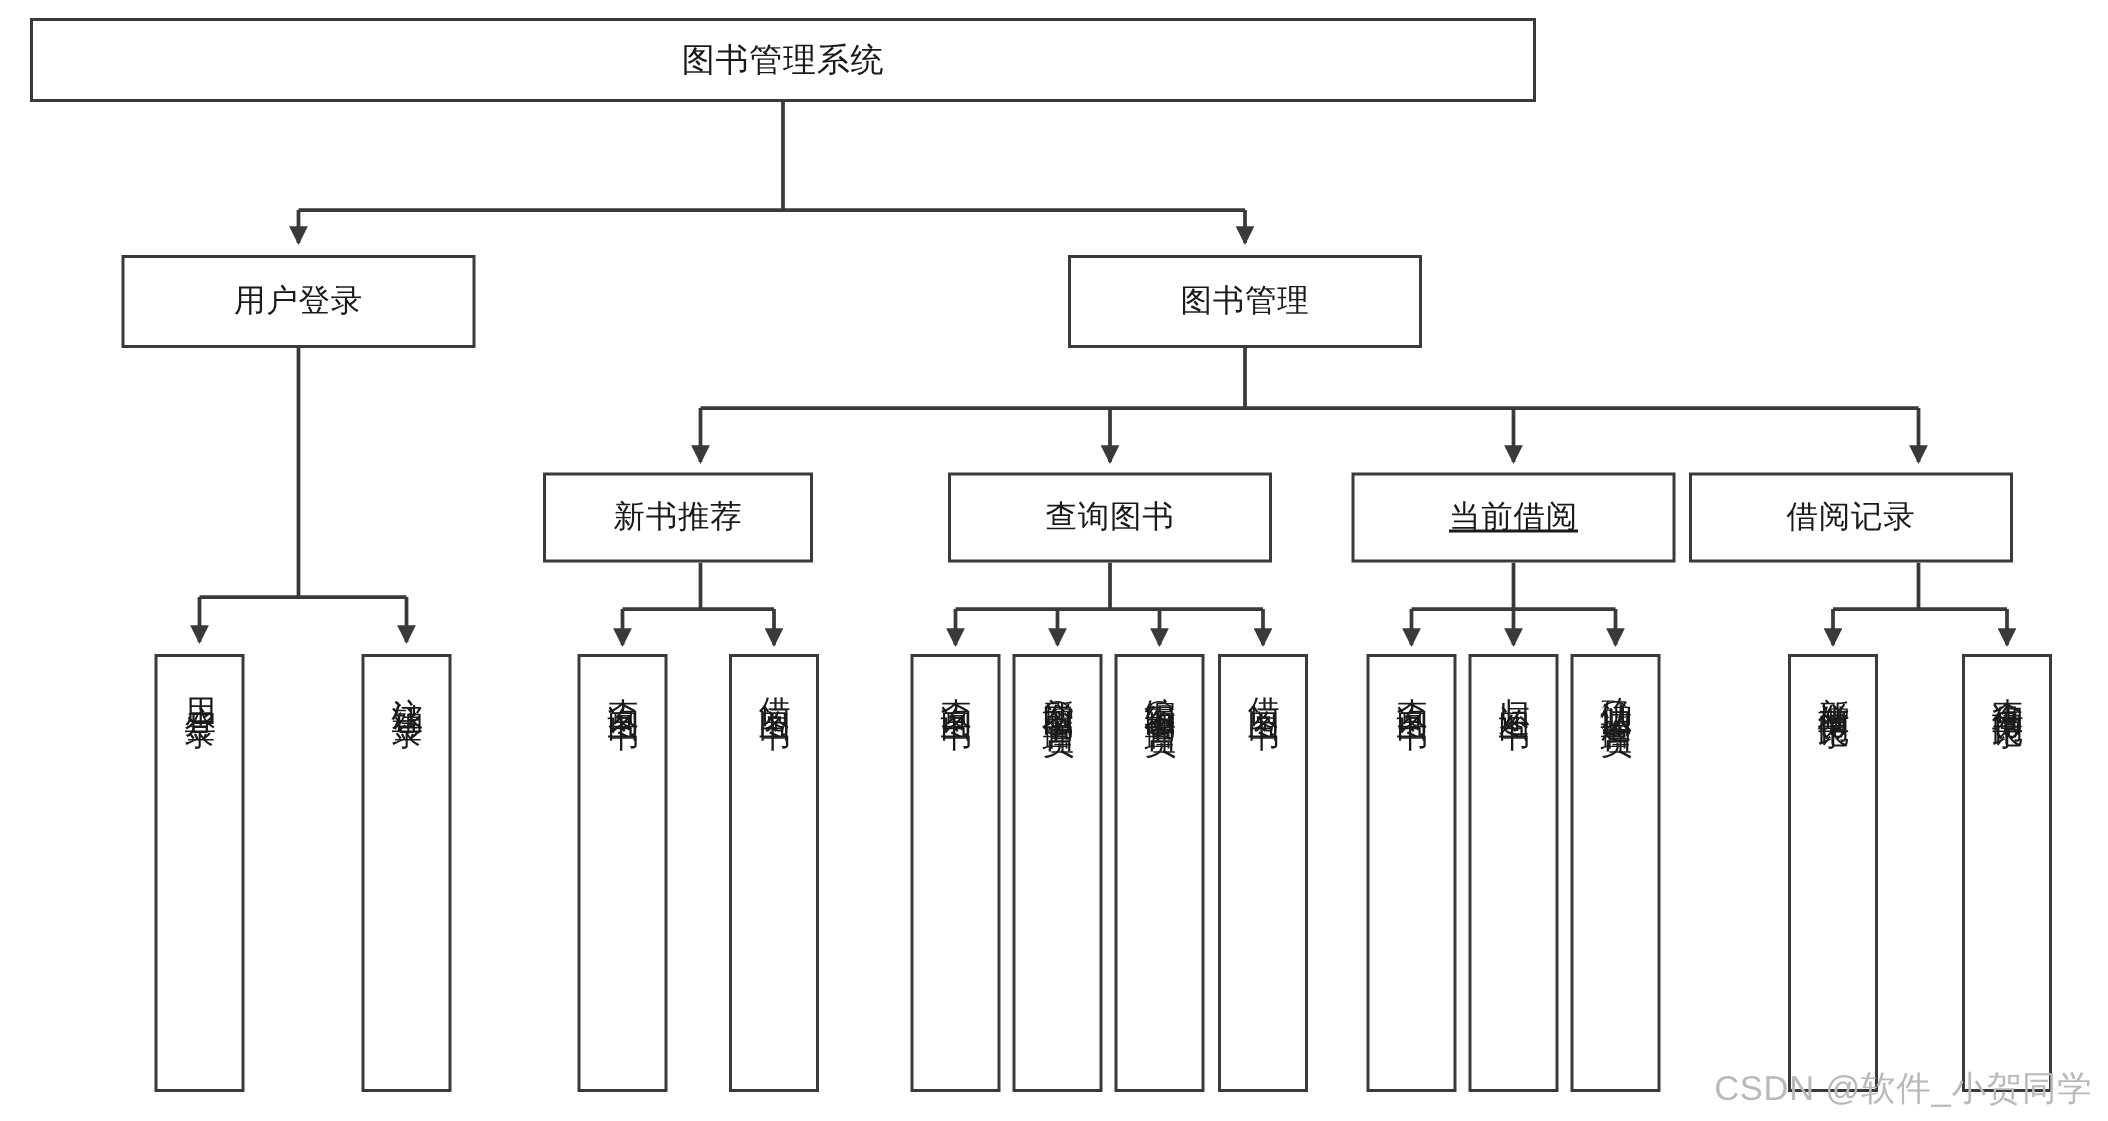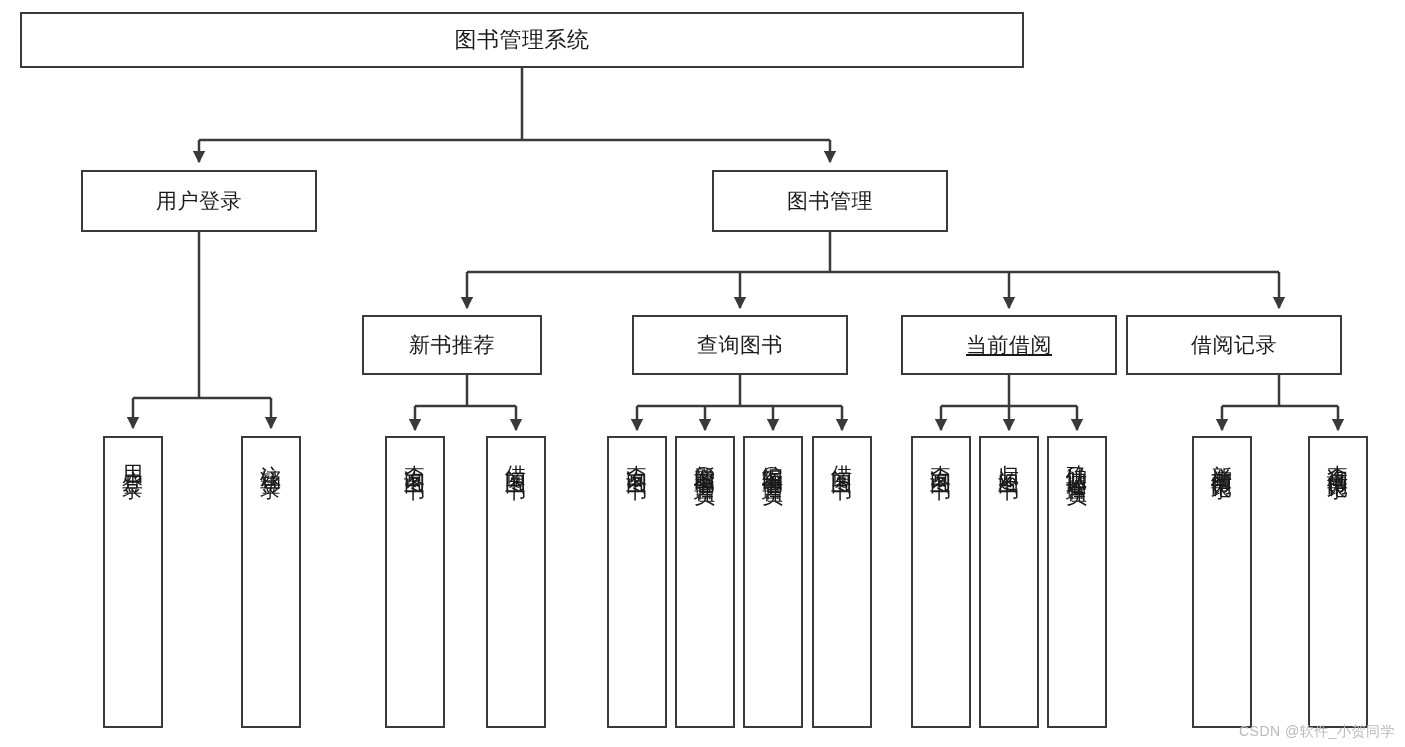--- a/index.html
+++ b/index.html
@@ -61,21 +61,21 @@
     letter-spacing: 5px;
     white-space: nowrap;
   }
   .node-vertical.tall-text .node-label {
     letter-spacing: 3px;
   }
   #watermark {
     position: absolute;
     right: 10px;
     bottom: 6px;
-    font-size: 14px;
+    font-size: 23px;
     color: #b9b9b9;
     letter-spacing: 0.5px;
     white-space: nowrap;
     user-select: none;
   }
 </style>
 </head>
 <body>
 
 <div id="diagram-canvas">

